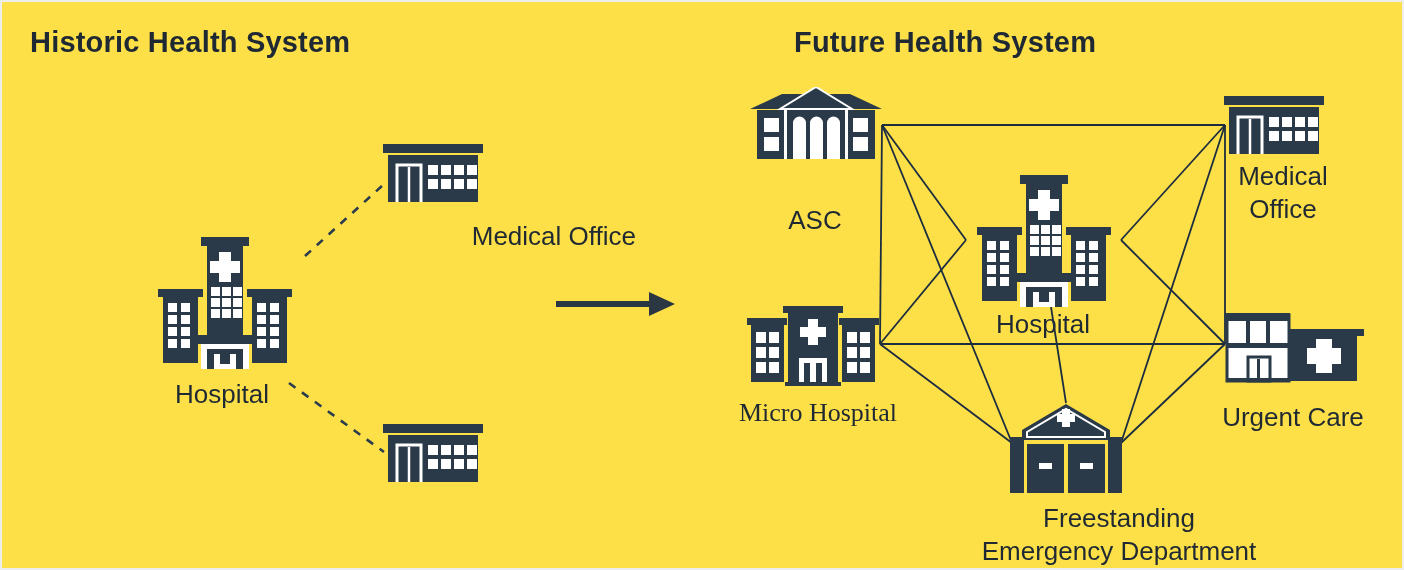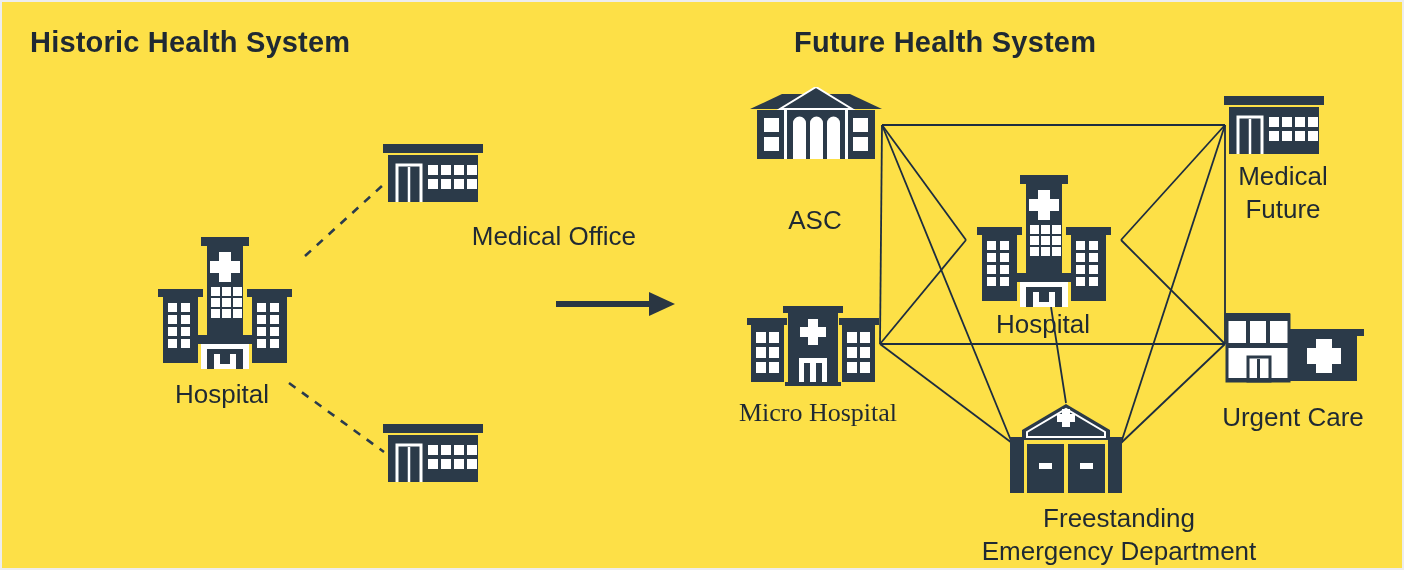--- a/index.html
+++ b/index.html
@@ -183,21 +183,21 @@
           <rect x="84" y="21" width="10" height="10"></rect>
         <rect x="45" y="35" width="10" height="10"></rect>
           <rect x="58" y="35" width="10" height="10"></rect>
           <rect x="71" y="35" width="10" height="10"></rect>
           <rect x="84" y="35" width="10" height="10"></rect>
       </g>
     </svg>
   </div>
   <div class="node-label" style="left:1183px;top:160px;width:200px;">
     <div>Medical</div>
-    <div>Future</div>
+    <div>Office</div>
   </div>
 
   <div class="icon" style="left:975px;top:175px;width:138px;height:132px;">
     <svg viewBox="0 0 138 132">
       <rect x="45" y="0" width="48" height="9" fill="currentColor"></rect>
       <rect x="51" y="9" width="36" height="97" fill="currentColor"></rect>
       <rect x="63" y="15" width="12" height="30" fill="#fff"></rect>
       <rect x="54" y="24" width="30" height="12" fill="#fff"></rect>
       <g fill="#fff">
         <rect x="55" y="50" width="9" height="9"></rect>

